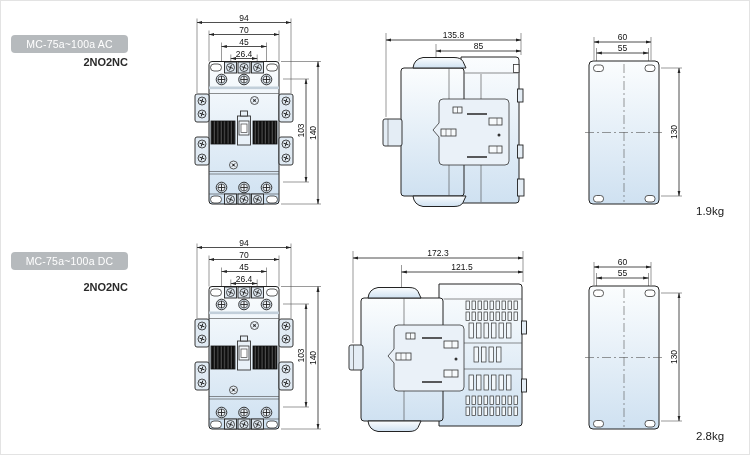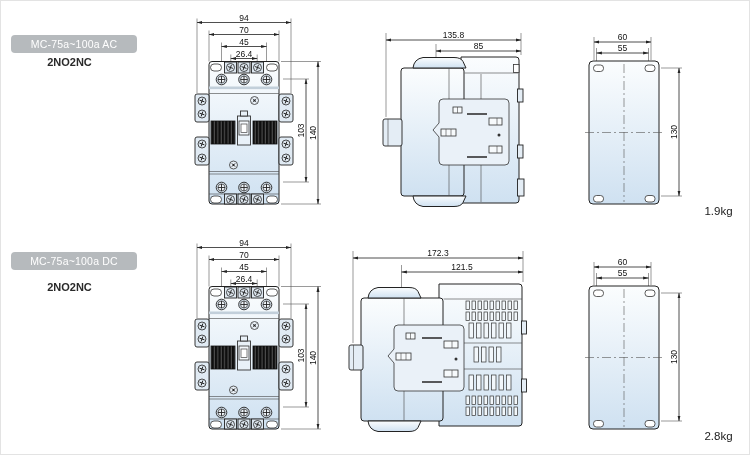--- a/index.html
+++ b/index.html
@@ -1,22 +1,22 @@
 <!DOCTYPE html>
 <html><head>
 <meta charset="utf-8">
 <style>
   html,body{margin:0;padding:0;background:#fff;}
   .canvas{position:relative;width:750px;height:455px;background:#fff;overflow:hidden;
           font-family:"Liberation Sans","DejaVu Sans",sans-serif;border:1px solid #e3e3e3;box-sizing:border-box;}
   .drawing{position:absolute;}
-  .badge{position:absolute;width:126px;height:18px;background:#b6babd;border-radius:4px;
+  .badge{position:absolute;width:117px;height:18px;background:#b6babd;border-radius:4px;
          color:#fff;font-size:10.5px;line-height:18px;text-align:center;letter-spacing:.2px;}
-  .contacts{position:absolute;width:117px;text-align:center;font-size:11px;font-weight:bold;color:#2a2a2a;}
-  .weight{position:absolute;width:45px;text-align:center;font-size:11.5px;color:#1a1a1a;}
+  .contacts{position:absolute;width:117px;text-align:right;font-size:11px;font-weight:bold;color:#2a2a2a;}
+  .weight{position:absolute;width:45px;text-align:left;font-size:11.5px;color:#1a1a1a;}
   
   svg text.dt{font-size:8.5px;fill:#111;text-anchor:middle;font-family:"Liberation Sans","DejaVu Sans",sans-serif;}
   .ext{stroke:#555;stroke-width:.6;}
   .dim{stroke:#222;stroke-width:.8;}
   .body{fill:url(#gBody);stroke:#222;stroke-width:1;}
   .body2{fill:#e4edf5;stroke:#222;stroke-width:.9;}
   .slot{fill:#fff;stroke:#333;stroke-width:.8;}
   .blk{fill:#dce6ef;stroke:#222;stroke-width:.9;}
   .band{fill:#c2cfda;}
   .thin{stroke:#444;stroke-width:.6;fill:none;}

